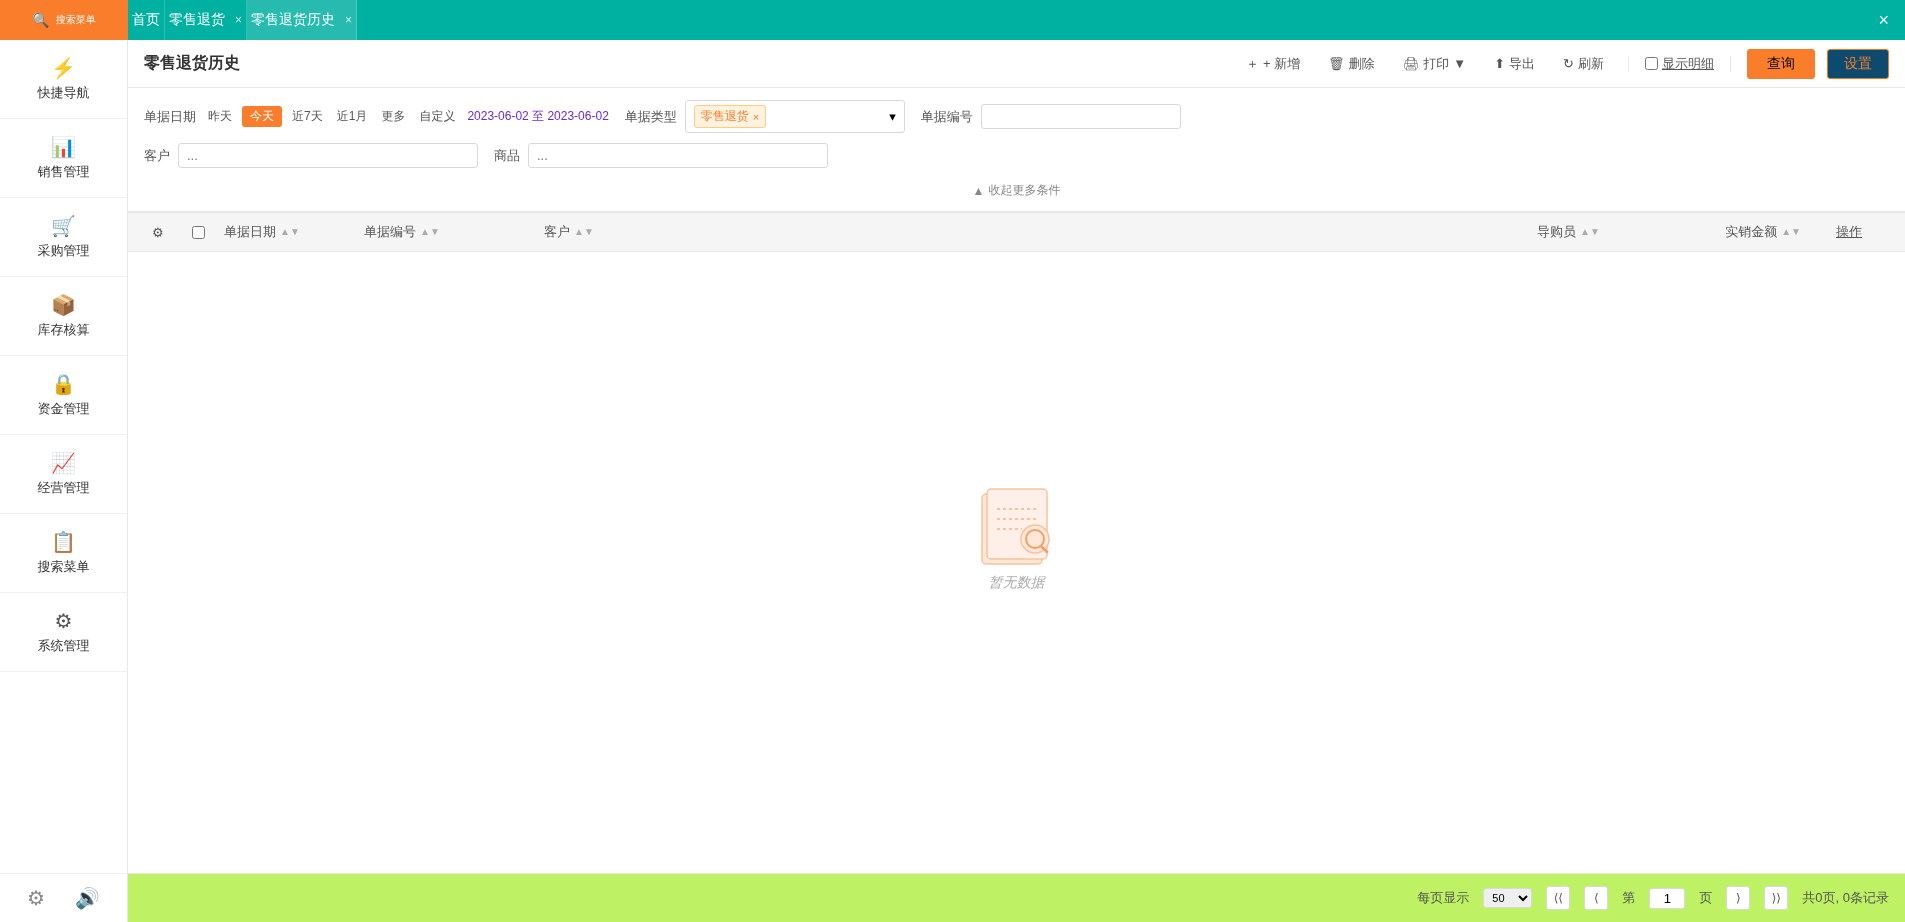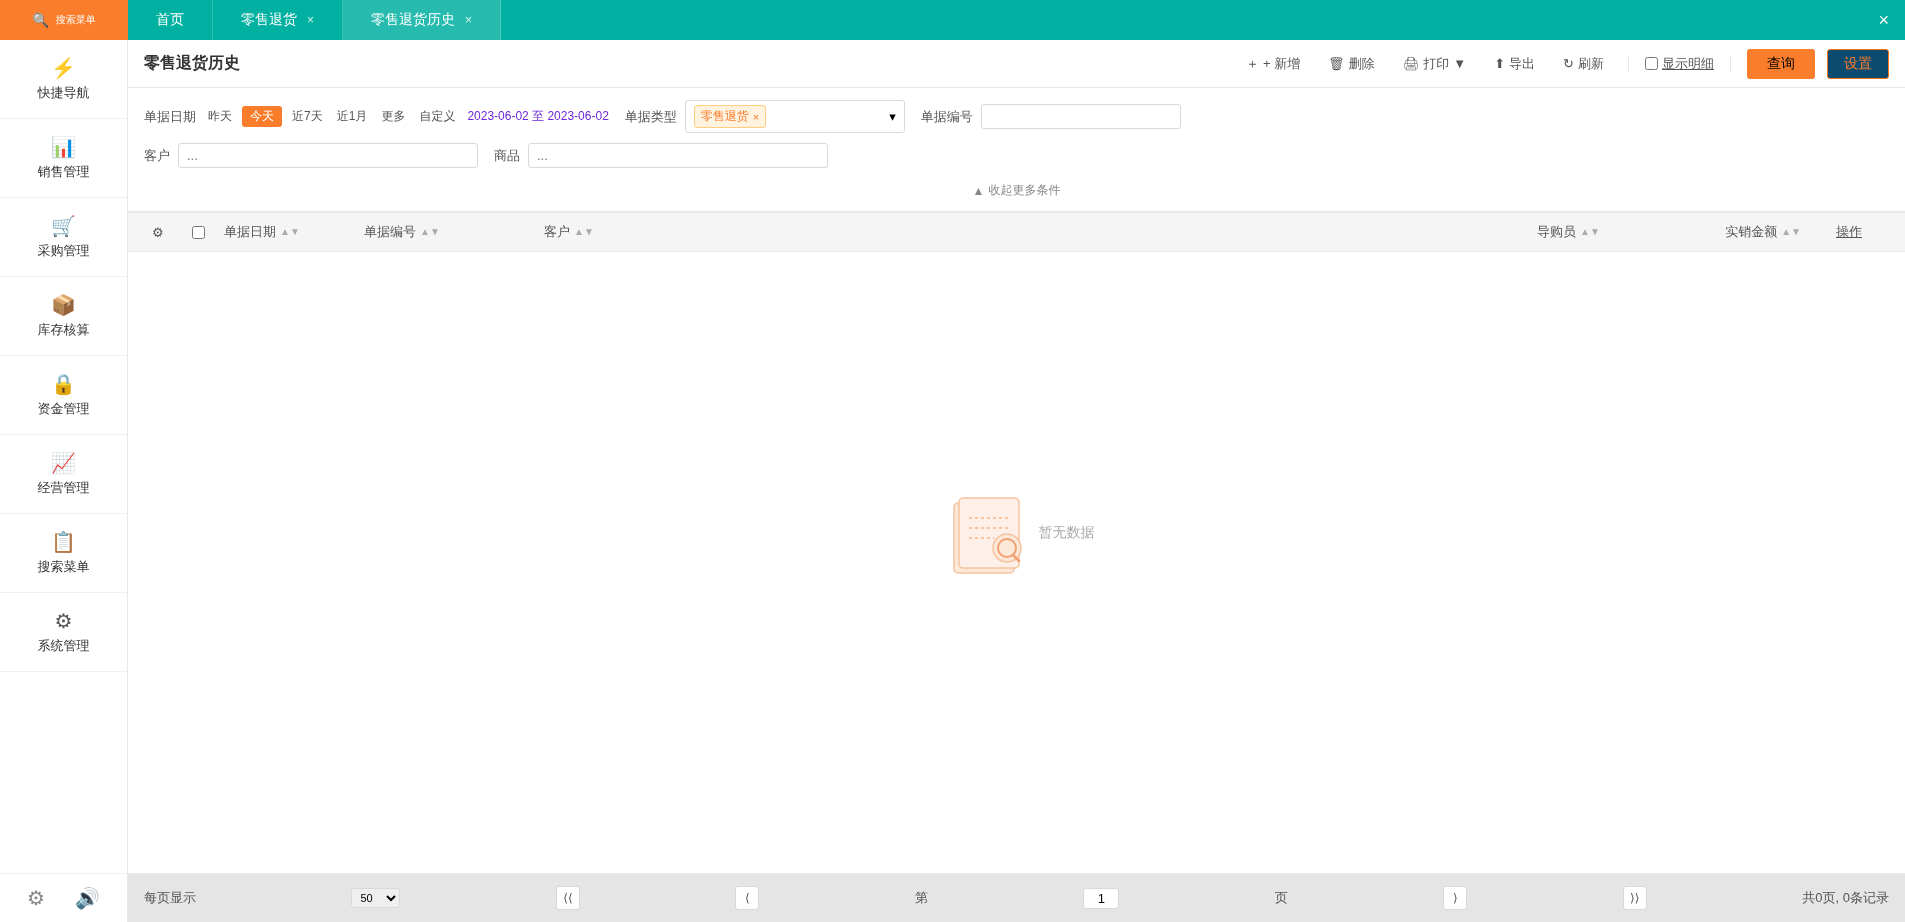--- a/index.html
+++ b/index.html
@@ -22,21 +22,21 @@
       justify-content: center;
       gap: 6px;
       flex-shrink: 0;
     }
     .top-bar .search-area .search-icon-svg { color: white; font-size: 14px; }
     .top-bar .search-area span { color: white; font-size: 10px; }
     .top-bar .tabs { display: flex; align-items: center; flex: 1; height: 100%; }
     .top-bar .tab {
       display: flex;
       align-items: center;
-      padding: 0 28px;
+      padding: 0 4px;
       height: 100%;
       color: white;
       font-size: 14px;
       cursor: pointer;
       gap: 6px;
       border-right: 1px solid rgba(255,255,255,0.2);
     }
     .top-bar .tab.active { background: rgba(255,255,255,0.15); }
     .tab-close {
       font-size: 12px;
@@ -228,38 +228,40 @@
     .th-customer { flex: 1; }
     .th-guide { width: 160px; }
     .th-amount { width: 120px; justify-content: flex-end; }
     .th-action { width: 80px; text-align: center; justify-content: center; text-decoration: underline; }
     .sort-icon { font-size: 10px; color: #aaa; display: flex; flex-direction: column; line-height: 1; }
 
     
     .empty-state {
       flex: 1;
       display: flex;
+      flex-direction: column;
       align-items: center;
       justify-content: center;
       gap: 0;
       padding-bottom: 60px;
+      font-style: italic;
     }
     .empty-icon {
       width: 100px;
       height: 100px;
     }
     .empty-text { font-size: 14px; color: #aaa; }
 
     
     .pagination {
       display: flex;
       align-items: center;
-      justify-content: space-between;
+      justify-content: flex-end;
       padding: 12px 16px;
-      background: #e5e5e5;
+      background: #bef264;
       border-top: 1px solid #e8e8e8;
       gap: 14px;
       font-size: 13px;
       color: #555;
     }
     .pagination select {
       border: 1px solid #d9d9d9;
       border-radius: 3px;
       padding: 2px 4px;
       font-size: 11px;

